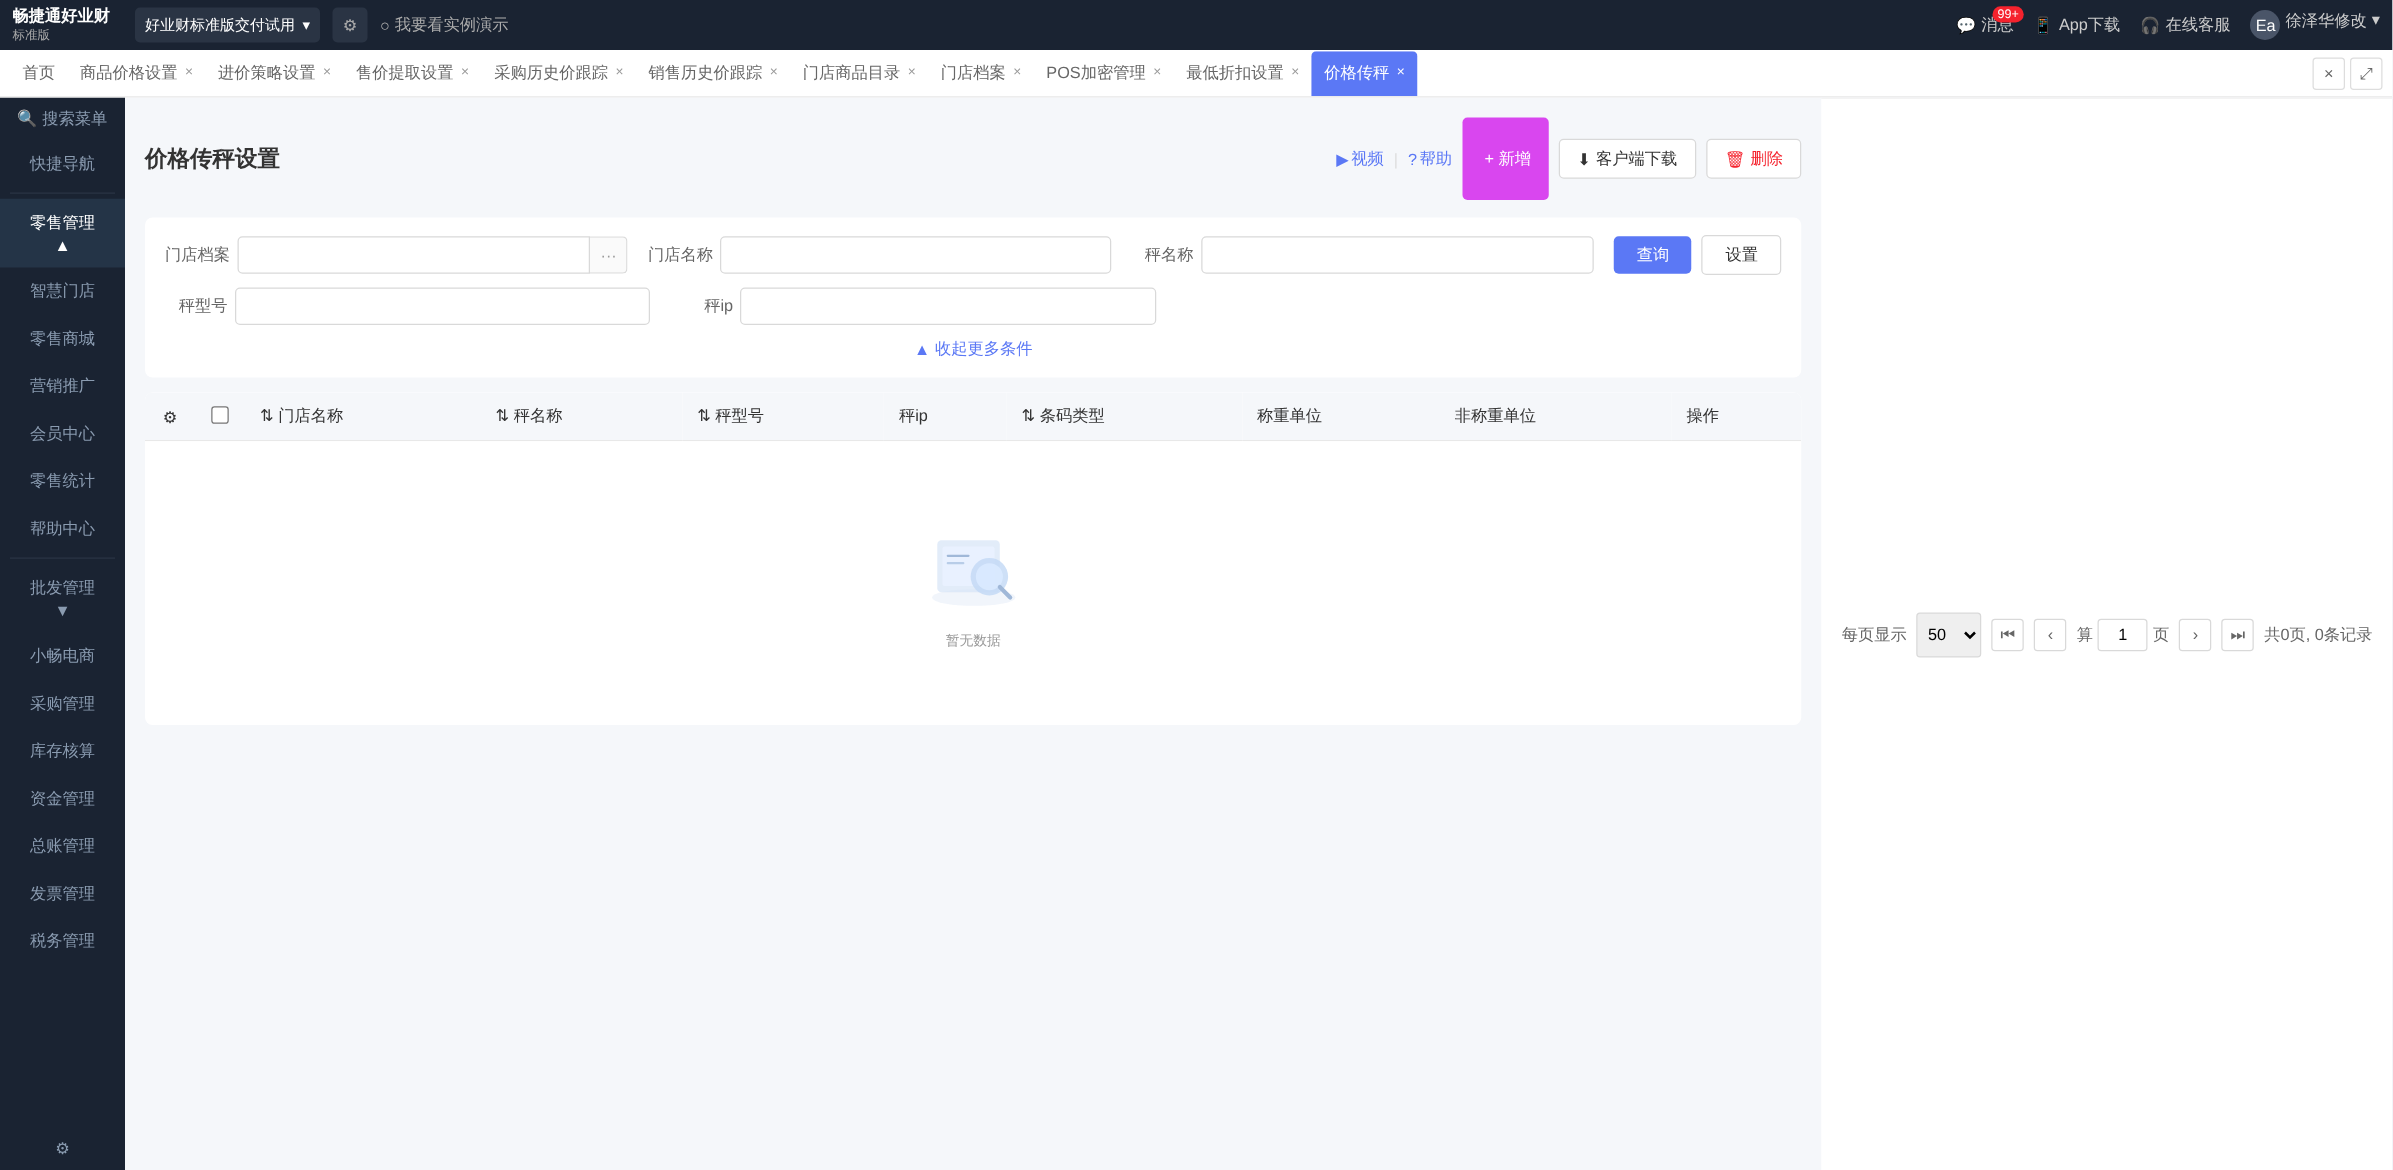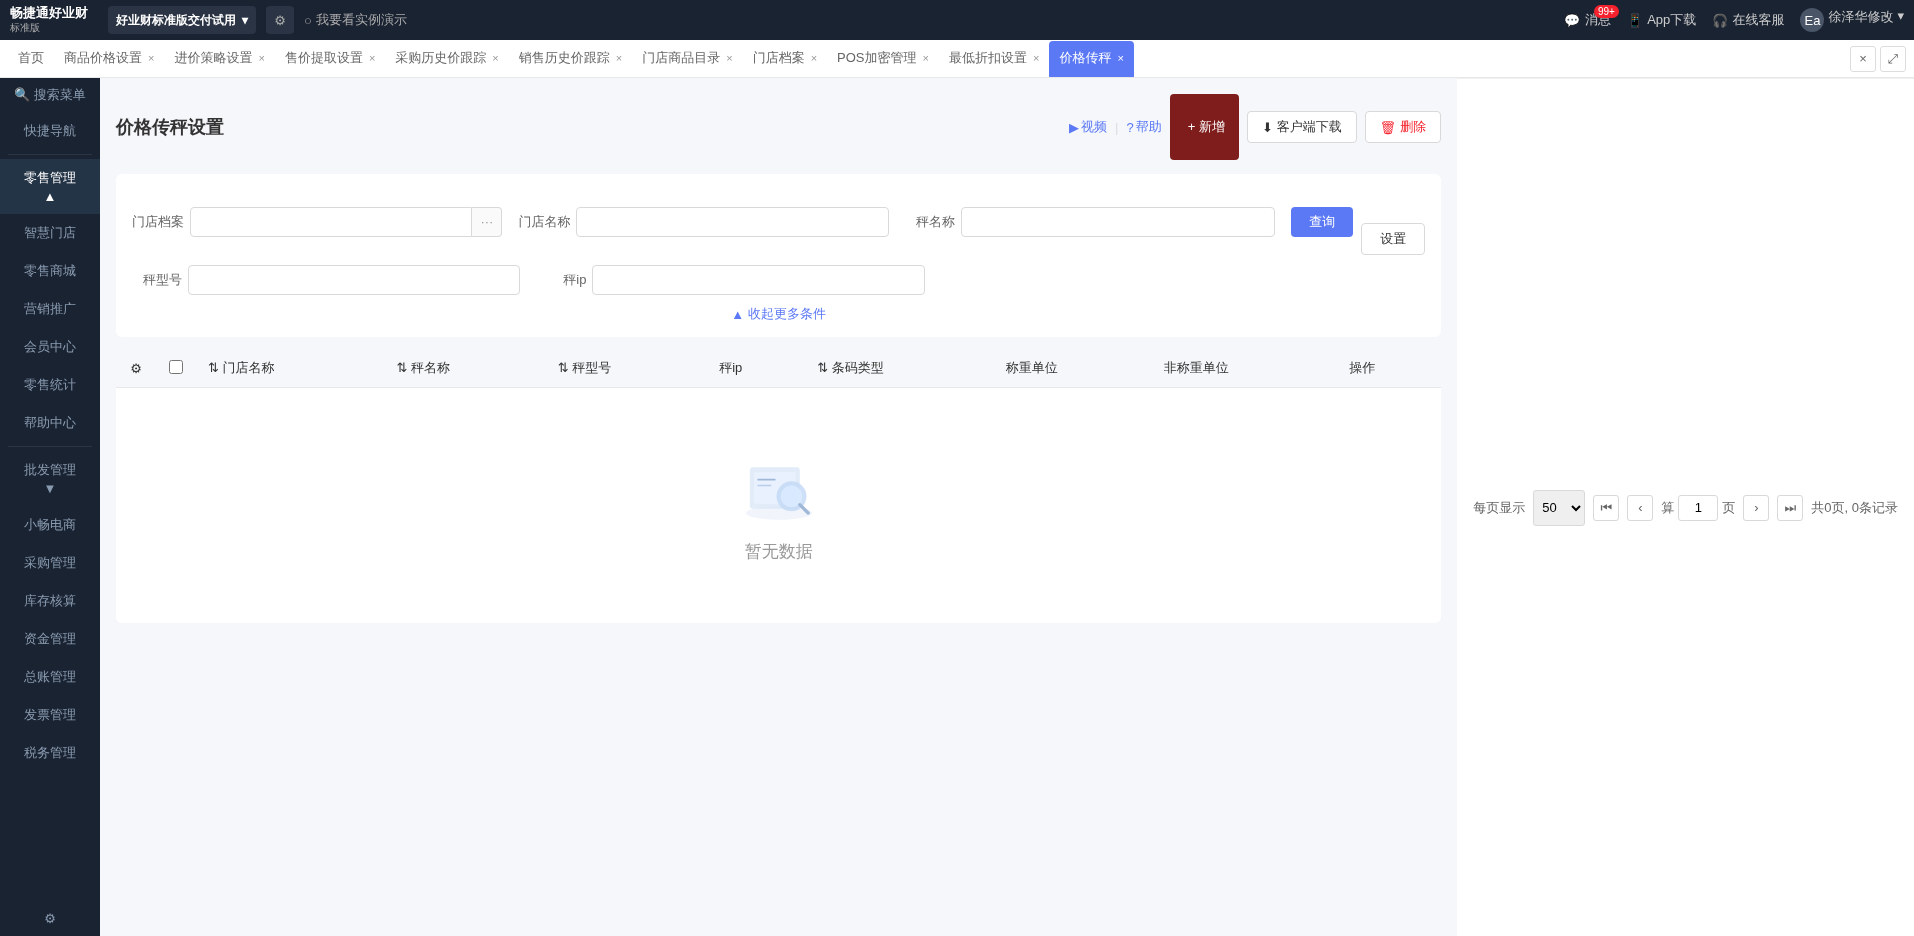--- a/index.html
+++ b/index.html
@@ -10,21 +10,21 @@
       display: flex; align-items: center; background: #1a2332; color: #fff;
       height: 40px; padding: 0 10px; gap: 10px; flex-shrink: 0;
     }
     .logo-area { display: flex; flex-direction: column; align-items: flex-start; margin-right: 10px; }
     .logo-title { font-size: 13px; color: #fff; font-weight: bold; line-height: 1.2; }
     .logo-sub { font-size: 10px; color: #aaa; }
     .version-select {
       display: flex; align-items: center; background: #2a3444; border-radius: 4px;
       padding: 0 8px; height: 28px; color: #fff; gap: 6px; cursor: pointer;
     }
-    .version-select span { font-size: 12px; font-weight: bold; }
+    .version-select span { font-size: 12px; }
     .settings-btn { background: #2a3444; border-radius: 4px; width: 28px; height: 28px; display: flex; align-items: center; justify-content: center; cursor: pointer; color: #aaa; }
     .demo-btn { display: flex; align-items: center; gap: 4px; color: #aaa; font-size: 12px; cursor: pointer; }
     .top-right { margin-left: auto; display: flex; align-items: center; gap: 16px; }
     .top-icon-item { display: flex; align-items: center; gap: 4px; color: #ccc; cursor: pointer; font-size: 12px; position: relative; }
     .badge { background: #f5222d; color: #fff; border-radius: 10px; font-size: 10px; padding: 1px 4px; position: absolute; top: -6px; right: -8px; }
     .user-area { display: flex; align-items: flex-start; gap: 4px; color: #ccc; cursor: pointer; }
     .user-avatar { width: 24px; height: 24px; background: #4a5568; border-radius: 50%; display: flex; align-items: center; justify-content: center; color: #fff; font-size: 10px; }
 
     
     .tab-bar {
@@ -66,56 +66,56 @@
 
     
     .page-content { flex: 1; overflow-y: auto; padding: 16px; }
 
     
     .page-header { display: flex; align-items: center; justify-content: space-between; margin-bottom: 14px; }
     .page-title { font-size: 18px; font-weight: bold; color: #333; }
     .page-actions { display: flex; align-items: center; gap: 8px; }
     .action-link { color: #5b78f5; cursor: pointer; font-size: 13px; display: flex; align-items: center; gap: 2px; }
     .divider-v { color: #ddd; }
-    .btn-add { background: #7f1d1d; color: #fff; border: none; border-radius: 4px; padding: 24px 14px; cursor: pointer; display: flex; align-items: center; gap: 4px; }
+    .btn-add { background: #d946ef; color: #fff; border: none; border-radius: 4px; padding: 24px 14px; cursor: pointer; display: flex; align-items: center; gap: 4px; }
     .btn-outline { background: #fff; color: #333; border: 1px solid #d9d9d9; border-radius: 4px; padding: 6px 14px; cursor: pointer; display: flex; align-items: center; gap: 4px; }
     .btn-danger { background: #fff; color: #f5222d; border: 1px solid #d9d9d9; border-radius: 4px; padding: 6px 14px; cursor: pointer; display: flex; align-items: center; gap: 4px; }
 
     
     .filter-card { background: #fff; border-radius: 6px; padding: 14px 16px; margin-bottom: 12px; }
     .filter-row { display: flex; align-items: center; gap: 16px; margin-bottom: 10px; }
     .filter-item { display: flex; align-items: center; gap: 6px; flex: 1; }
     .filter-label { color: #666; white-space: nowrap; min-width: 50px; text-align: right; }
     .filter-input {
       flex: 1; height: 30px; border: 1px solid #d9d9d9; border-radius: 4px;
       padding: 0 8px; outline: none; color: #333;
     }
     .filter-input-with-btn { display: flex; align-items: center; flex: 1; gap: 0; }
     .filter-input-with-btn .filter-input { border-radius: 4px 0 0 4px; }
     .filter-input-suffix { height: 30px; border: 1px solid #d9d9d9; border-left: none; border-radius: 0 4px 4px 0; padding: 0 8px; display: flex; align-items: center; color: #999; cursor: pointer; background: #fafafa; }
     .collapse-btn { display: flex; align-items: center; justify-content: center; gap: 4px; color: #5b78f5; cursor: pointer; font-size: 12px; margin-top: 4px; }
     .filter-actions { display: flex; gap: 8px; align-items: center; }
     .btn-query { background: #5b78f5; color: #fff; border: none; border-radius: 4px; padding: 6px 18px; cursor: pointer; }
-    .btn-set { background: #fff; color: #333; border: 1px solid #d9d9d9; border-radius: 4px; padding: 6px 18px; cursor: pointer; margin-top: 35px; }
+    .btn-set { background: #fff; color: #333; border: 1px solid #d9d9d9; border-radius: 4px; padding: 6px 18px; cursor: pointer; }
 
     
     .table-card { background: #fff; border-radius: 6px; overflow: hidden; }
     .table-wrap { overflow-x: auto; }
     table { width: 100%; border-collapse: collapse; }
     thead tr { background: #f5f7fa; }
     th { padding: 10px 12px; text-align: left; color: #333; font-weight: 500; border-bottom: 1px solid #e8e8e8; white-space: nowrap; font-size: 13px; }
     th.sortable { cursor: pointer; }
     .th-settings { width: 40px; text-align: center; }
     .th-check { width: 40px; text-align: center; }
     .checkbox { width: 14px; height: 14px; cursor: pointer; }
 
     
     .empty-state { display: flex; flex-direction: column; align-items: center; justify-content: center; padding: 60px 20px; }
     .empty-icon { width: 100px; height: 80px; }
-    .empty-text { color: #999; margin-top: 12px; font-size: 17px; }
+    .empty-text { color: #999; margin-top: 12px; font-size: 11px; }
 
     
     .pagination-bar {
       display: flex; align-items: center; justify-content: flex-end; padding: 10px 16px;
       background: #fff; border-top: 1px solid #f0f0f0; gap: 8px;
     }
     .page-size-label { color: #666; }
     .page-size-select { border: 1px solid #d9d9d9; border-radius: 3px; padding: 2px 4px; height: 36px; }
     .page-nav-btn { width: 26px; height: 26px; border: 1px solid #d9d9d9; background: #fff; border-radius: 3px; cursor: pointer; display: flex; align-items: center; justify-content: center; color: #666; }
     .page-nav-btn:disabled { color: #ccc; cursor: default; }

